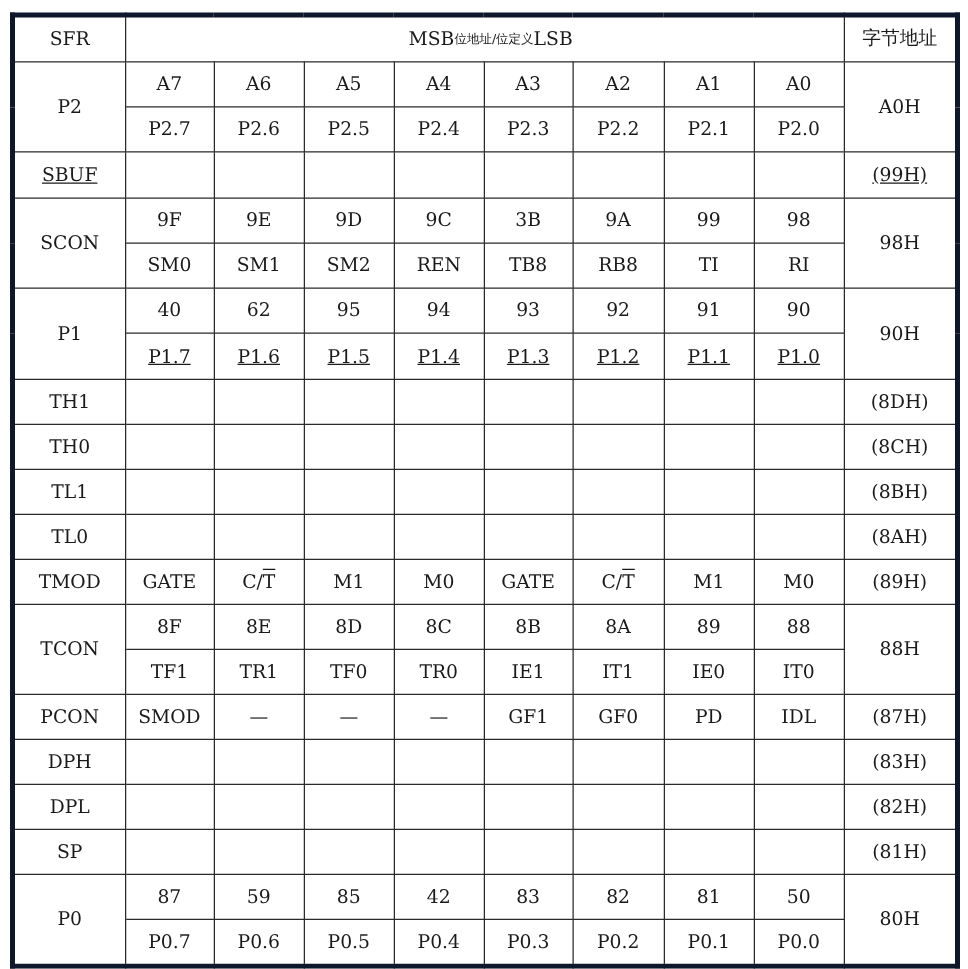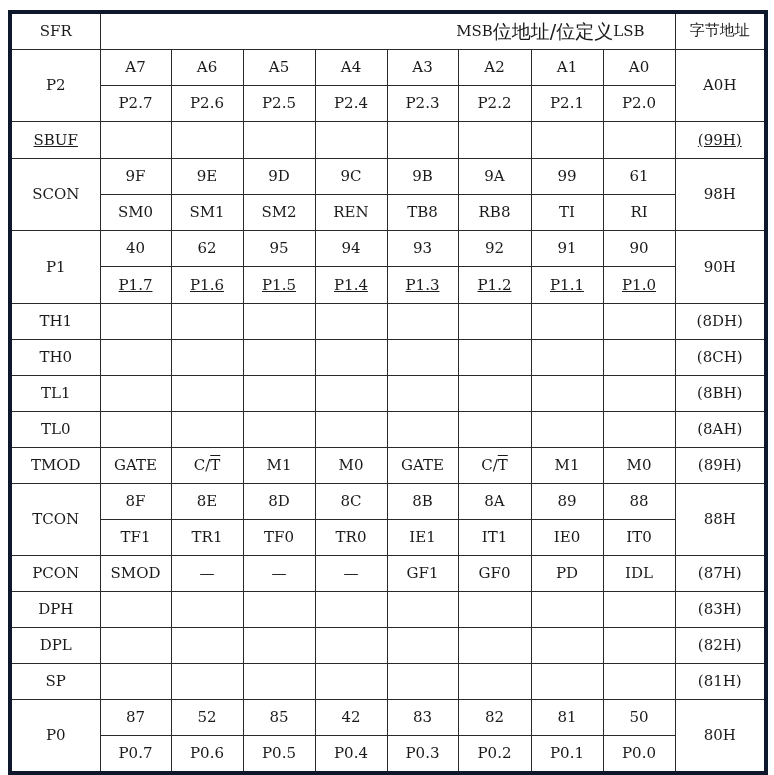--- a/index.html
+++ b/index.html
@@ -33,25 +33,25 @@
       white-space: nowrap;
     }
     tr.h36 td { height: 35px; }
     tr.h37 td { height: 36px; text-decoration: underline; }
     td.name-cell { font-size: 15px; }
     td.addr-cell { font-size: 15px; margin-left: 40px; }
     td.hdr { font-size: 15px; }
     .hdr-span {
       display: flex;
       align-items: center;
-      justify-content: flex-end;
+      justify-content: center;
       padding: 0 30px 0 40px;
       height: 100%;
     }
-    .hdr-span .mid { font-family: "DejaVu Sans", "Liberation Sans", sans-serif; font-size: 19px; }
+    .hdr-span .mid { font-family: "DejaVu Sans", "Liberation Sans", sans-serif; font-size: 10px; }
     .cjk { font-family: Liberation Mono, monospace; }
     .ovl { text-decoration: overline; }
   </style>
 </head>
 <body>
 
 <table class="sfr">
   <colgroup>
     <col style="width:90px">
     <col style="width:71px">
@@ -113,24 +113,24 @@
       <td></td>
       <td class="addr-cell">(99H)</td>
     </tr>
 
     <tr class="h36">
       <td rowspan="2" class="name-cell">SCON</td>
       <td>9F</td>
       <td>9E</td>
       <td>9D</td>
       <td>9C</td>
-      <td>9B</td>
+      <td>3B</td>
       <td>9A</td>
       <td>99</td>
-      <td>61</td>
+      <td>98</td>
       <td rowspan="2" class="addr-cell">98H</td>
     </tr>
     <tr class="h36">
       <td>SM0</td>
       <td>SM1</td>
       <td>SM2</td>
       <td>REN</td>
       <td>TB8</td>
       <td>RB8</td>
       <td>TI</td>
@@ -296,21 +296,21 @@
       <td></td>
       <td></td>
       <td></td>
       <td></td>
       <td class="addr-cell">(81H)</td>
     </tr>
 
     <tr class="h36">
       <td rowspan="2" class="name-cell">P0</td>
       <td>87</td>
-      <td>52</td>
+      <td>59</td>
       <td>85</td>
       <td>42</td>
       <td>83</td>
       <td>82</td>
       <td>81</td>
       <td>50</td>
       <td rowspan="2" class="addr-cell">80H</td>
     </tr>
     <tr class="h36">
       <td>P0.7</td>

